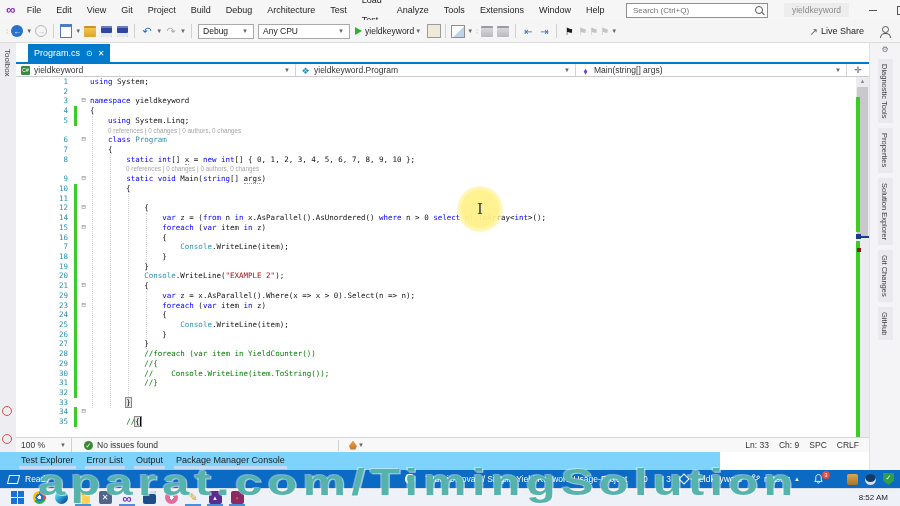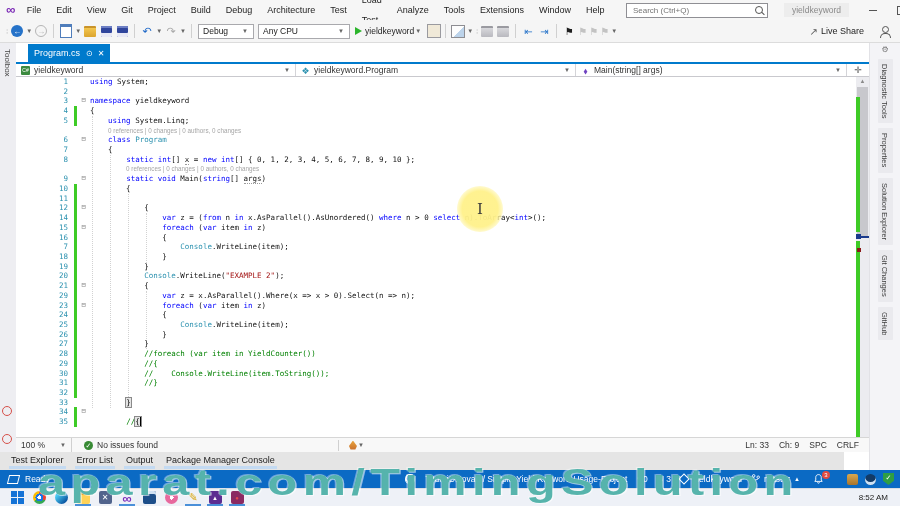--- a/index.html
+++ b/index.html
@@ -99,21 +99,21 @@
   
   #edit-bottom{position:absolute;left:16px;top:437px;width:853px;height:15px;background:#f8f8f8;border-top:1px solid #d6d6d6;display:flex;align-items:center;box-sizing:border-box;font-size:8.5px;color:#333}
   #zoom-drop{width:56px;height:100%;border-right:1px solid #d0d0d0;display:flex;align-items:center;justify-content:space-between;padding:0 5px;box-sizing:border-box}
   #zoom-drop .dn{font-size:6px;color:#666}
   #issues{display:flex;align-items:center;margin-left:12px}
   .okball{width:9px;height:9px;border-radius:50%;background:#388a34;color:#fff;font-size:7px;line-height:9px;text-align:center;margin-right:4px}
   #fire-sep{width:1px;height:11px;background:#d0d0d0;margin:0 10px 0 180px}
   .fire{width:8px;height:9px;background:linear-gradient(#e8a33d,#c96f2c);clip-path:polygon(50% 0,100% 60%,80% 100%,20% 100%,0 60%)}
   #edit-bottom-right{margin-left:auto;display:flex;gap:10px;padding-right:10px}
   
-  #panel-tabs{position:absolute;left:0;top:452px;width:844px;height:18px;background:#e5e5e5;display:flex;align-items:center;padding-left:9px;box-sizing:border-box}
+  #panel-tabs{position:absolute;left:0;top:452px;width:720px;height:18px;background:#7dd3fc;display:flex;align-items:center;padding-left:19px;box-sizing:border-box}
   .ptab{font-size:9px;color:#222;margin-right:9px;border-bottom:3px solid #c3daf2;padding:1px 2px 1px 2px}
   
   #statusbar{position:absolute;left:0;top:470px;width:900px;height:18px;background:#0b6ac4;display:flex;align-items:center;color:#fff;font-size:8.5px}
   #ready-ic{width:9px;height:7px;border:1px solid #fff;transform:skewX(-14deg);margin:0 6px 0 8px}
   #status-right{margin-left:auto;display:flex;align-items:center;gap:9px;padding-right:6px}
   #status-right svg{display:block}
   .diam{width:6px;height:6px;border:1px solid #fff;transform:rotate(45deg)}
   .bell-wrap{position:relative;margin-left:4px}
   .badge{position:absolute;right:-6px;top:-2px;background:#e04a3f;border-radius:50%;width:8px;height:8px;font-size:6px;line-height:8px;text-align:center}
   .tray{display:flex;gap:7px;margin-left:14px;align-items:center}

